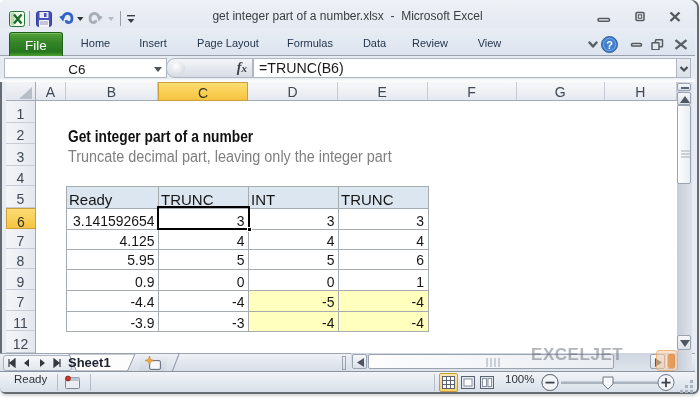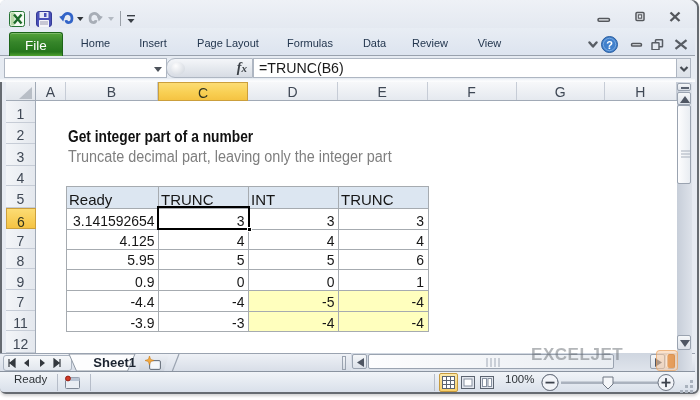--- a/index.html
+++ b/index.html
@@ -62,21 +62,21 @@
 
 .tb{position:absolute;background:transparent;border:1px solid #a6abb0;}
 .hb{background:#dce6f1;}
 .yb{background:#ffffbe;}
 #selbox{position:absolute;border:2px solid #000;}
 #selhandle{position:absolute;width:5px;height:5px;background:#000;border:1px solid #fff;}
 
 #tabstrip{position:absolute;left:0;top:353px;width:695px;height:18px;
   background:linear-gradient(#eef1f6,#d8dee8);border-top:1px solid #9aa3b0;}
 #sheettab{position:absolute;left:68px;top:0px;width:68px;height:16px;
-  font-size:13px;font-weight:bold;color:#1c2430;text-align:right;line-height:18px;}
+  font-size:13px;font-weight:bold;color:#1c2430;text-align:left;line-height:18px;}
 #sheettab svg{position:absolute;left:0;top:0;}
 #sheettab span{position:relative;}
 #instab{position:absolute;left:139px;top:1px;width:30px;height:17px;background:linear-gradient(#eceff4,#ccd3dd);
   clip-path:polygon(6% 0,100% 0,82% 100%,0 100%);}
 
 #vscroll{position:absolute;left:677px;top:82px;width:15px;height:289px;
   background:linear-gradient(90deg,#c7ced9,#dde2ea);}
 #hscroll{position:absolute;left:351px;top:353px;width:326px;height:18px;
   background:linear-gradient(#cfd6e0,#dfe4ec);}
 .sbtn{position:absolute;background:linear-gradient(#f5f7f9,#dce1e9);border:1px solid #9aa3b0;border-radius:2px;}
@@ -91,20 +91,21 @@
   color:rgba(104,109,116,0.5);z-index:30;}
 #wmlogo{position:absolute;left:656px;top:350px;width:22px;height:21px;border-radius:4px;
   background:rgba(247,203,162,0.55);border:1px solid rgba(232,152,74,0.55);z-index:30;}
 #wmlogo div{position:absolute;right:2.5px;top:2.5px;width:8.5px;height:14px;border-radius:2px;
   background:rgba(226,125,30,0.62);box-shadow:inset 1.5px 0 0 rgba(255,255,255,0.75);}
 </style>
 </head>
 <body>
 <div id="win"></div>
 <div id="titlebar">
+  <div id="title-text">get integer part of a number.xlsx&nbsp; -&nbsp; Microsoft Excel</div>
 
   <svg class="abs" style="left:9px;top:11px" width="16" height="16" viewBox="0 0 16 16">
     <rect x="0.5" y="0.5" width="15" height="15" rx="2" fill="#f4faf2" stroke="#267335"></rect>
     <rect x="1.5" y="1.5" width="4" height="13" fill="#b8d9a8"></rect>
     <path d="M5 3.5 L12.5 12.5 M12.5 3.5 L5 12.5" stroke="#1d6b2a" stroke-width="2.4"></path>
   </svg>
   <div class="abs" style="left:29px;top:11px;width:1px;height:15px;background:#9aa0a8"></div>
 
   <svg class="abs" style="left:36px;top:11px" width="16" height="16" viewBox="0 0 16 16">
     <rect x="0.5" y="0.5" width="15" height="15" rx="2.5" fill="#4a51b8" stroke="#353b96"></rect>
@@ -160,20 +161,21 @@
   </svg>
   <svg class="abs" style="left:628px;top:11px" width="62" height="11" viewBox="0 0 62 11">
     <rect x="3.5" y="4.5" width="10" height="2.6" rx="1.2" fill="#eef1f5" stroke="#54575c" stroke-width="1.5"></rect>
     <rect x="27.5" y="0.8" width="7" height="7" rx="0.5" fill="none" stroke="#585d64" stroke-width="1.5"></rect>
     <rect x="24" y="3.8" width="7" height="7" rx="0.5" fill="#e4e9f0" stroke="#585d64" stroke-width="1.5"></rect>
     <path d="M47.5 1.2 L58.5 9.8 M58.5 1.2 L47.5 9.8" stroke="#585d64" stroke-width="2.3"></path>
   </svg>
 </div>
 <div id="fbar">
   <div id="namebox">
+      <span>C6</span>
       <div id="nb-arrow"></div>
     </div>
   <div id="fpill">
       <div class="grip"></div>
       <div class="fx">f<span style="font-size:11px">x</span></div>
     </div>
   <div id="finput">=TRUNC(B6)</div>
   <div id="fexpand">
       <svg style="position:absolute;left:2px;top:6px" width="10" height="8" viewBox="0 0 10 8">
     <path d="M1.5 2 L5 5.5 L8.5 2" fill="none" stroke="#474c53" stroke-width="2.2"></path>

